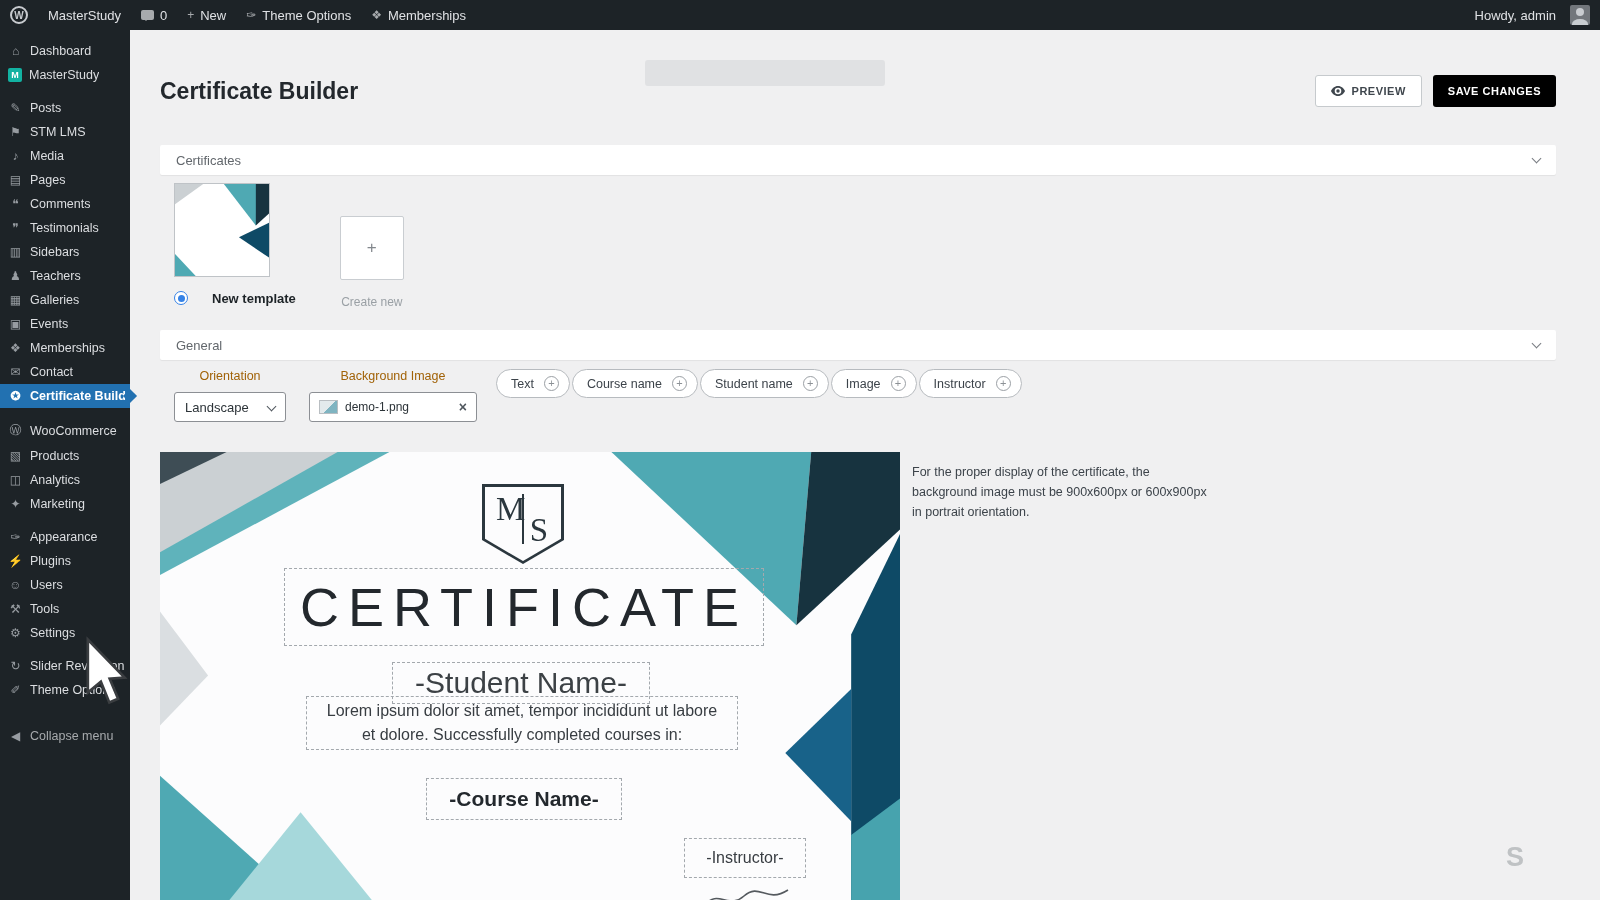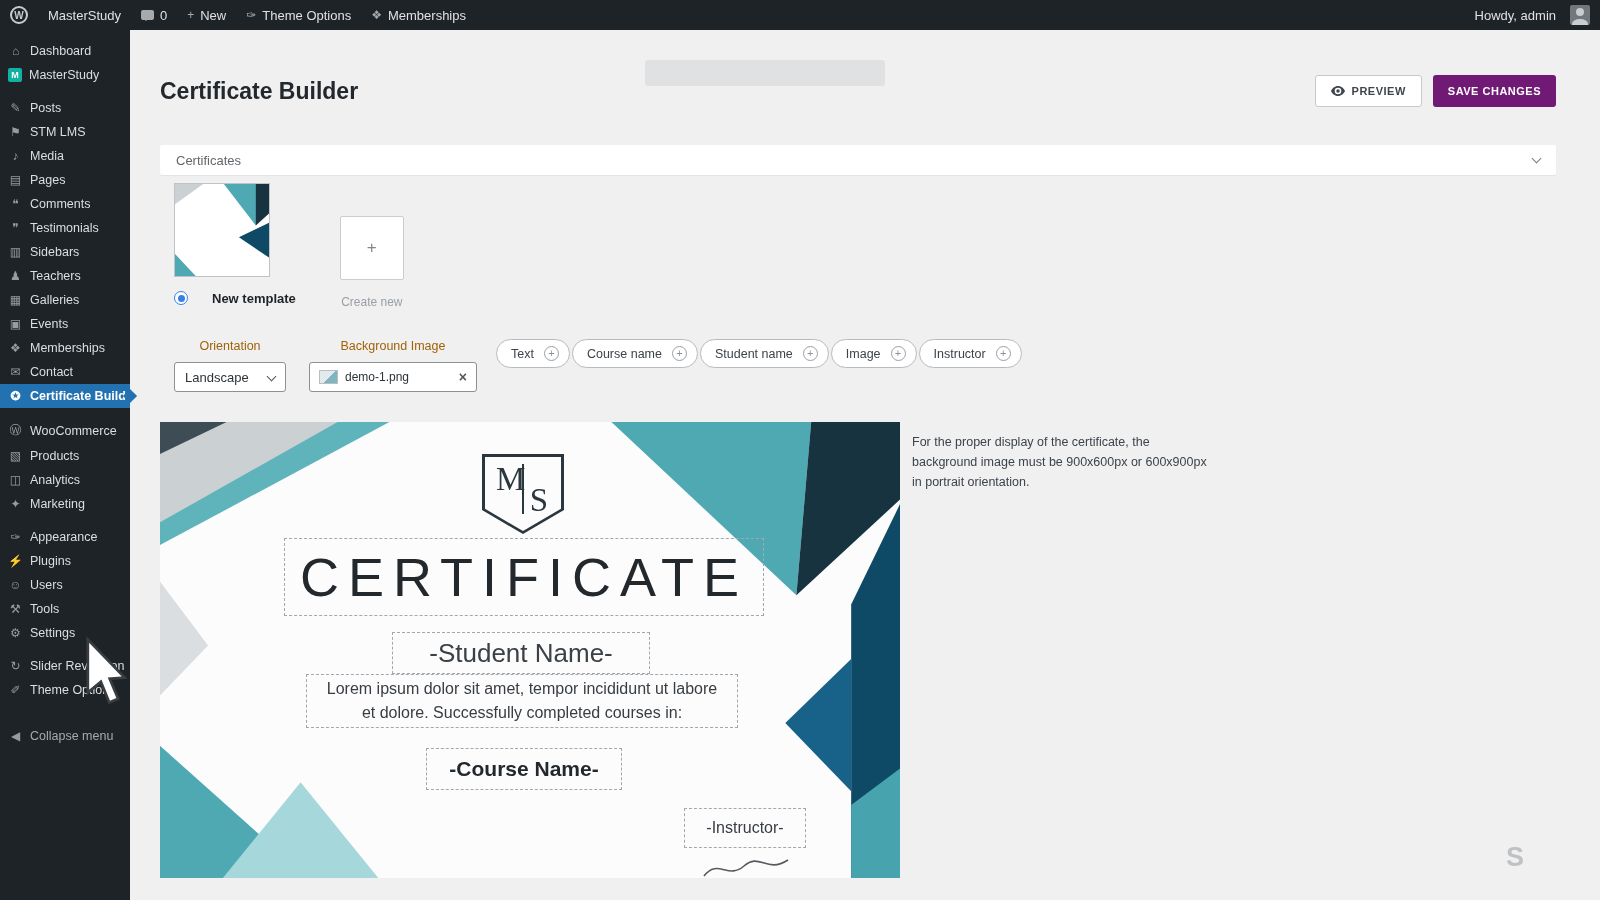--- a/index.html
+++ b/index.html
@@ -61,21 +61,21 @@
 
   .page-head { display:flex; justify-content:space-between; align-items:center; padding:45px 44px 38px 30px; }
   .page-head h1 { margin:0; font-size:23px; font-weight:600; color:#23282d; }
   .head-actions { display:flex; align-items:center; }
   .btn-preview {
     display:inline-flex; align-items:center; gap:7px; background:#fff; border:1px solid #c6cacd;
     border-radius:3px; padding:9px 15px; font-size:11px; letter-spacing:.5px; font-weight:600;
     color:#3f464d; cursor:pointer; font-family:inherit;
   }
   .btn-save {
-    background:#701a75; color:#fff; border:none; border-radius:3px; padding:10px 15px;
+    background:#000000; color:#fff; border:none; border-radius:3px; padding:10px 15px;
     font-size:11px; letter-spacing:.5px; font-weight:600; margin-left:11px; cursor:pointer; font-family:inherit;
   }
 
   
   .panel { margin:0 44px 13px 30px; }
   .panel-head {
     background:#fff; height:30px; display:flex; align-items:center; justify-content:space-between;
     padding:0 16px; font-size:13px; color:#62676c; border-radius:2px;
     box-shadow:0 1px 1px rgba(0,0,0,.06); cursor:pointer;
   }
@@ -152,22 +152,22 @@
   .logo-m, .logo-s { position:absolute; font-family:"Liberation Serif", serif; font-size:33px; color:#2b373e; line-height:1; }
   .logo-m { left:14px; top:9px; }
   .logo-s { right:16px; top:30px; }
   .logo-line { position:absolute; left:40px; top:10px; width:1.5px; height:50px; background:#2b373e; }
 
   .el {
     position:absolute; border:1px dashed #a3a8ad; display:flex; align-items:center; justify-content:center;
     color:#2f3439; cursor:move; text-align:center;
   }
   .el-title { left:124px; top:116px; width:480px; height:78px; font-size:54px; font-weight:300; letter-spacing:9px; color:#23282d; }
-  .el-student { left:232px; top:210px; width:258px; height:42px; font-size:26px; color:#3c4145; }
-  .el-lorem { left:146px; top:252px; width:432px; height:54px; font-size:16px; line-height:1.5; color:#383d42; flex-direction:column; }
+  .el-student { left:232px; top:210px; width:258px; height:42px; font-size:30px; color:#3c4145; }
+  .el-lorem { left:146px; top:244px; width:432px; height:54px; font-size:16px; line-height:1.5; color:#383d42; flex-direction:column; }
   .el-course { left:266px; top:326px; width:196px; height:42px; font-size:21px; font-weight:700; color:#23282d; }
   .el-instructor { left:524px; top:386px; width:122px; height:40px; font-size:16px; color:#383d42; }
   .signature { position:absolute; left:540px; top:432px; }
 
   .note { width:302px; margin-left:12px; padding-top:10px; font-size:12.5px; color:#3c434a; line-height:1.6; }
 
   .watermark {
     position:fixed; left:1506px; top:842px; font-size:27px; font-weight:800; color:#bfc2c4; letter-spacing:0;
   }
   .cursor { position:fixed; left:84px; top:636px; z-index:100; pointer-events:none; }
@@ -362,20 +362,24 @@
       <div class="create-col">
         <div class="create-card" data-name="create-new-template-button">
           <span data-name="plus-icon">+</span>
         </div>
         <div class="create-label" data-name="create-new-label">Create new</div>
       </div>
     </div>
   </div>
 
   <div class="panel" data-name="general-panel">
+    <div class="panel-head" data-name="general-panel-header">
+      <span data-name="general-panel-title">General</span>
+      <span class="chev" data-name="chevron-down-icon"></span>
+    </div>
     <div class="general-body" data-name="general-panel-body">
       <div class="field">
         <div class="field-label" data-name="orientation-label">Orientation</div>
         <div class="select" data-name="orientation-select">
           <span data-name="orientation-value">Landscape</span>
           <span class="chev" data-name="chevron-down-icon"></span>
         </div>
       </div>
       <div class="field f2">
         <div class="field-label" data-name="background-image-label">Background Image</div>

